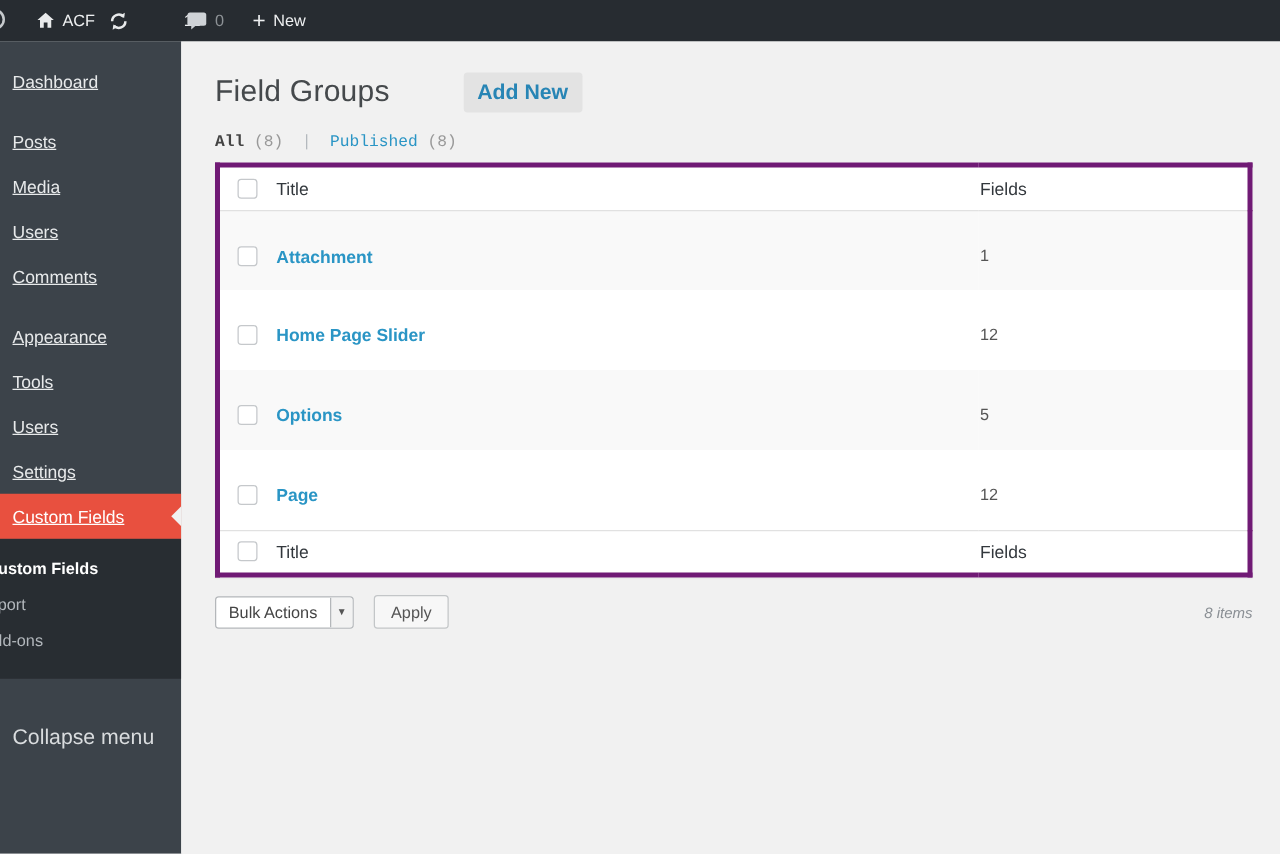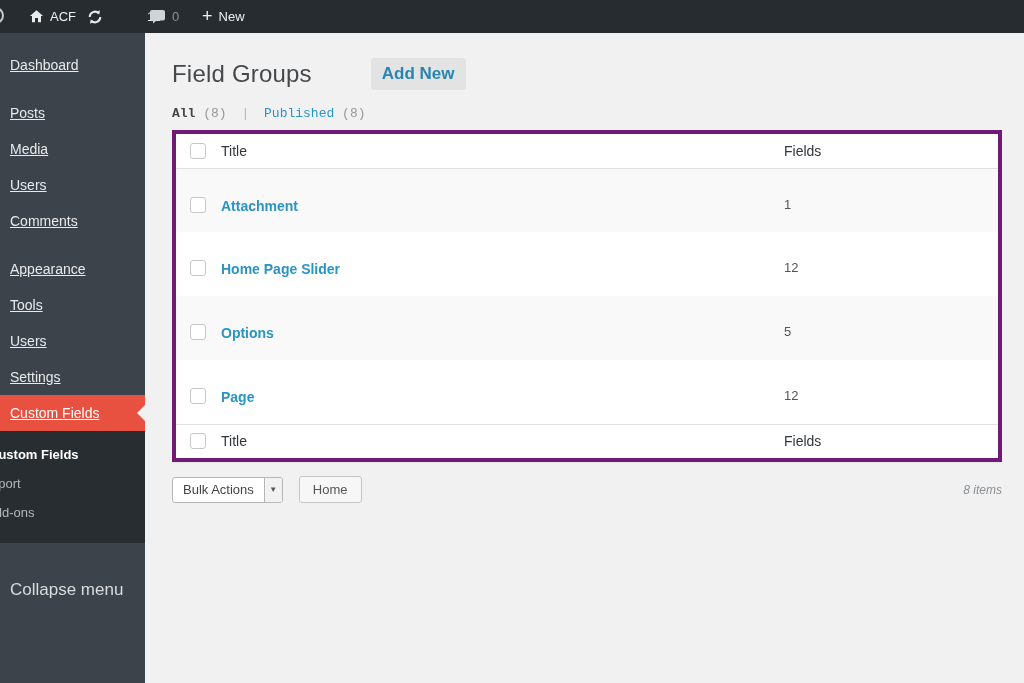--- a/index.html
+++ b/index.html
@@ -247,17 +247,17 @@
         <th>Fields</th>
       </tr>
     </tfoot>
   </table>
 
   <div class="bulk-row">
     <div class="select">
       <span class="sel-label">Bulk Actions</span>
       <span class="caret">▼</span>
     </div>
-    <button class="apply">Home</button>
+    <button class="apply">Apply</button>
     <span class="items-count">8 items</span>
   </div>
 
 </div>
 
 </body></html>

